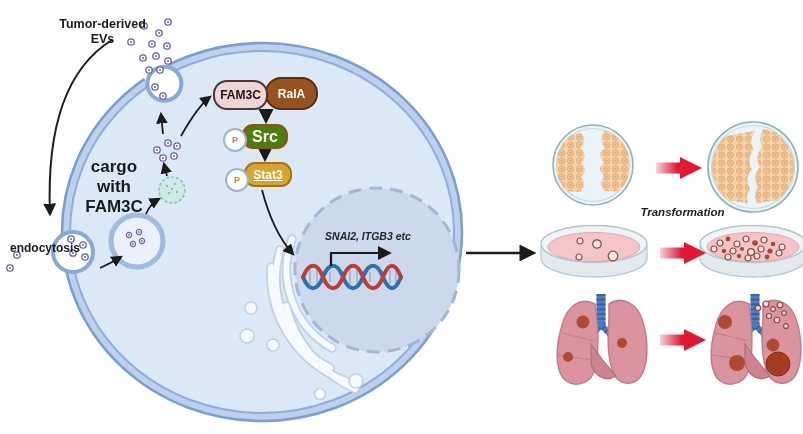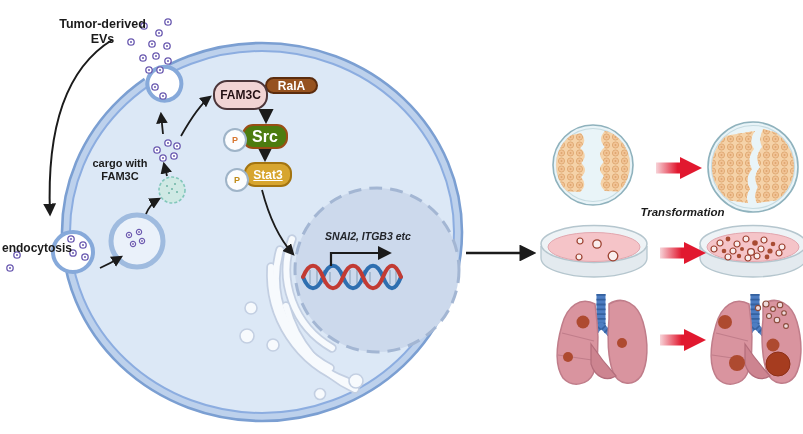--- a/index.html
+++ b/index.html
@@ -2,30 +2,30 @@
 <html><head>
 <meta charset="utf-8">
 <style>
   html,body{margin:0;padding:0;background:#ffffff;}
   .stage{position:relative;width:803px;height:434px;background:#ffffff;overflow:hidden;
          font-family:"Liberation Sans",sans-serif;}
   .stage svg{position:absolute;left:0;top:0;}
   .lbl{position:absolute;color:#1b1b1b;font-weight:bold;text-align:center;
        white-space:pre-line;line-height:1.18;}
   .lbl-evs{left:45px;top:5px;width:115px;font-size:12.5px;margin-top:12px;}
-  .lbl-endo{left:0px;top:241px;width:70px;font-size:12px;text-align:left;padding-left:2px;}
-  .lbl-cargo{left:83px;top:157px;width:74px;font-size:11px;}
+  .lbl-endo{left:0px;top:241px;width:70px;font-size:12px;text-align:left;padding-left:10px;}
+  .lbl-cargo{left:77px;top:157px;width:74px;font-size:17px;}
   .lbl-genes{left:312px;top:230px;width:96px;font-size:10.5px;font-style:italic;font-weight:600;color:#21242a;margin-left:8px;}
   .lbl-transf{left:630px;top:206px;width:105px;font-size:11.5px;font-style:italic;}
   .lbl-lung{left:625px;top:386px;width:112px;font-size:11.5px;}
   .pill{position:absolute;display:flex;align-items:center;justify-content:center;
         font-weight:bold;border-radius:15px;box-sizing:border-box;}
   .pill-fam3c{left:213px;top:80px;width:55px;height:30px;background:#f1d4d4;
         border:2px solid #4c363a;color:#241014;font-size:12px;border-radius:14px;}
-  .pill-rala{left:265px;top:77px;width:53px;height:17px;background:#96521f;
+  .pill-rala{left:265px;top:77px;width:53px;height:33px;background:#96521f;
         border:2px solid #5b2c0e;color:#fff;font-size:12px;border-radius:16px;}
   .pill-src{left:242px;top:124px;width:46px;height:25px;background:#4d7c0f;
         border:2px solid #9a4e16;color:#fff;font-size:16px;border-radius:11px;}
   .pill-stat3{left:244px;top:162px;width:48px;height:25px;background:#d7a52f;
         border:2px solid #a37410;color:#fff;font-size:12px;border-radius:11px;text-decoration:underline;}
   .pcirc{position:absolute;width:24px;height:24px;border-radius:50%;background:#fcfdfe;
         border:2px solid #9fb4c8;display:flex;align-items:center;justify-content:center;
         font-size:9px;font-weight:bold;box-sizing:border-box;}
   .p-src{left:223px;top:128px;color:#d8762f;}
   .p-stat3{left:225px;top:168px;color:#c08b17;}

